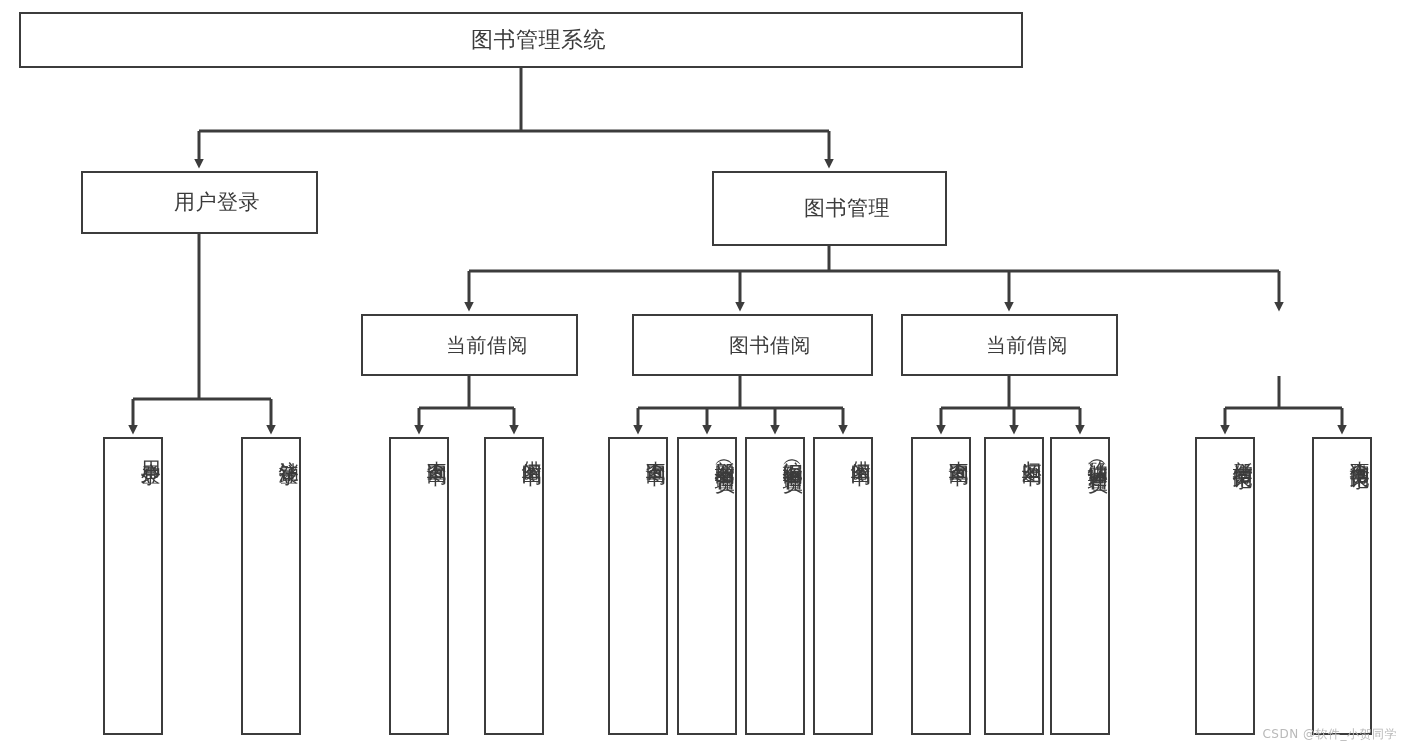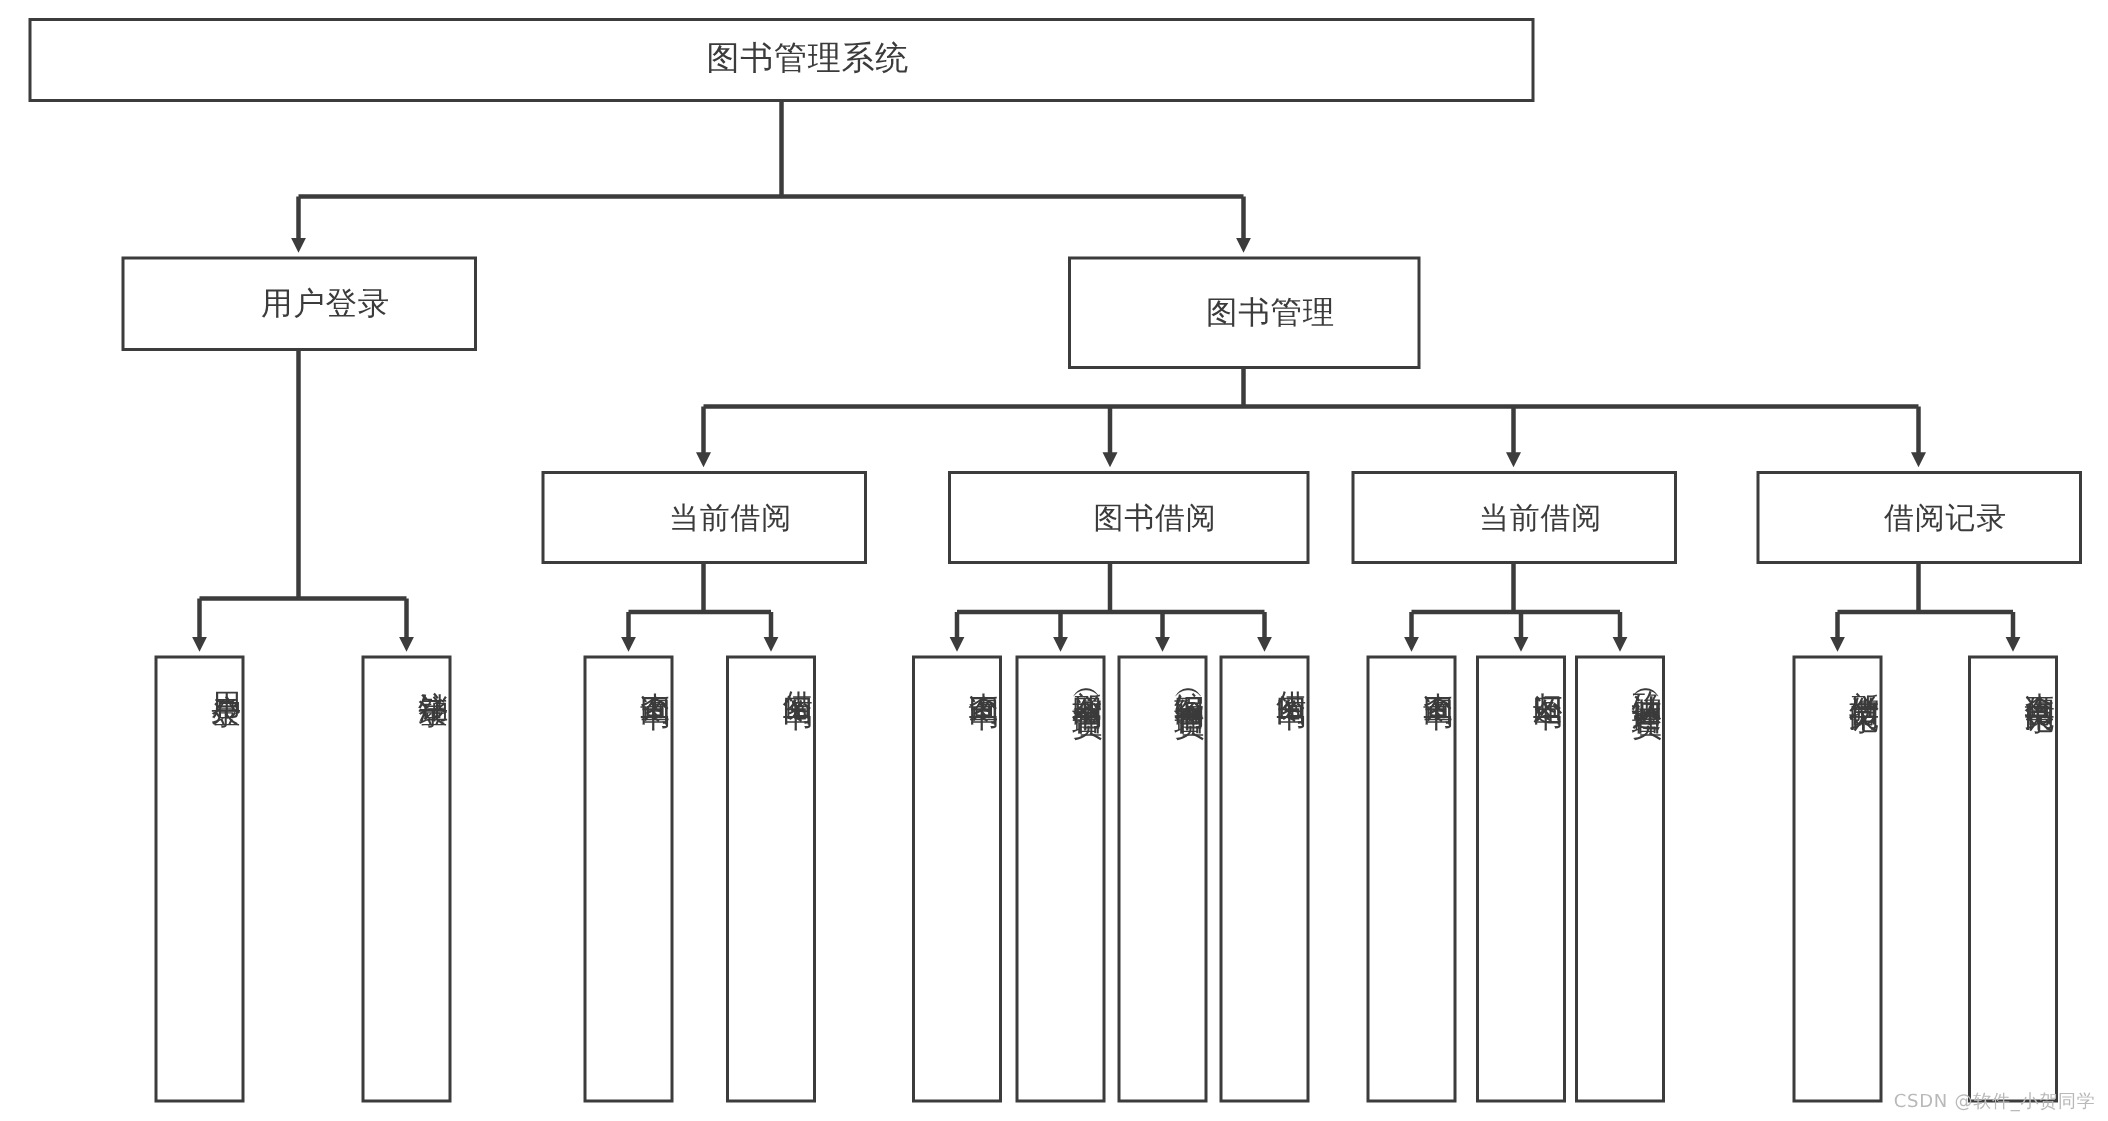--- a/index.html
+++ b/index.html
@@ -133,23 +133,20 @@
   </div>
 
   <div class="node level3" style="left:632px;top:314px;width:241px;height:62px;">
     <span class="node-label">图书借阅</span>
   </div>
 
   <div class="node level3" style="left:901px;top:314px;width:217px;height:62px;justify-content:center;">
     <span class="node-label">当前借阅</span>
   </div>
 
-  <div class="node level3" style="left:1171px;top:314px;width:217px;height:62px;">
-    <span class="node-label">借阅记录</span>
-  </div>
 
   <div id="leaf-layer">
       <div class="node leaf" style="left: 103px; top: 437px; width: 60px; height: 298px;">
         <span class="node-label">用户登录</span>
       </div>
       <div class="node leaf" style="left: 241px; top: 437px; width: 60px; height: 298px;">
         <span class="node-label">注销登录</span>
       </div>
       <div class="node leaf" style="left: 389px; top: 437px; width: 60px; height: 298px;">
         <span class="node-label">查询图书</span>

